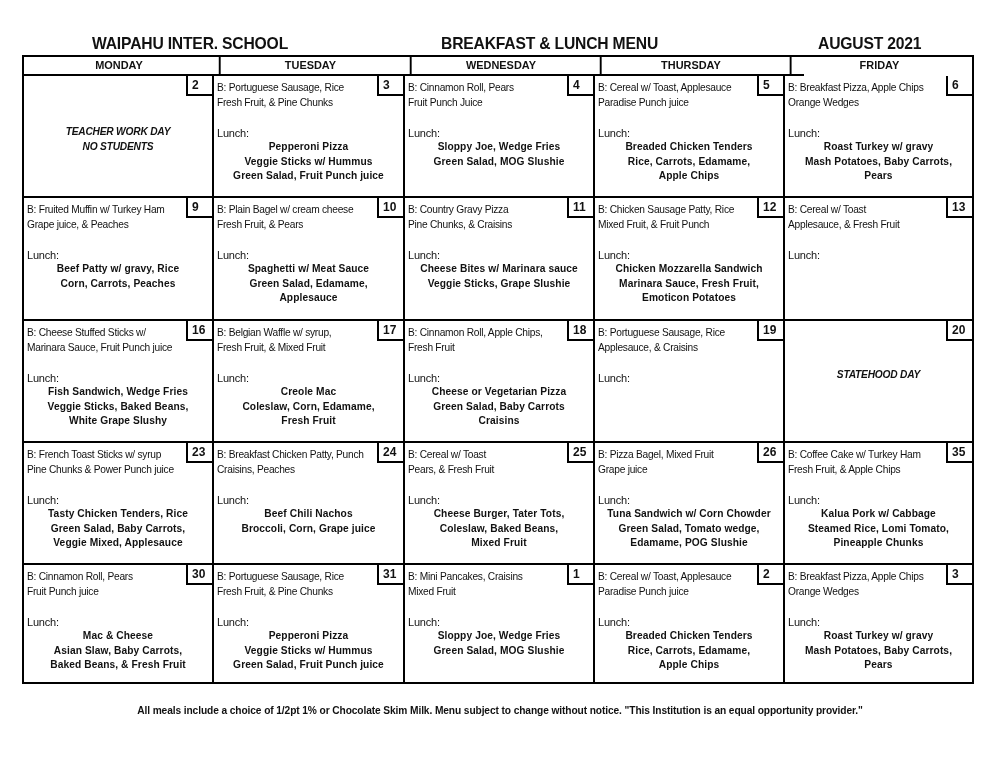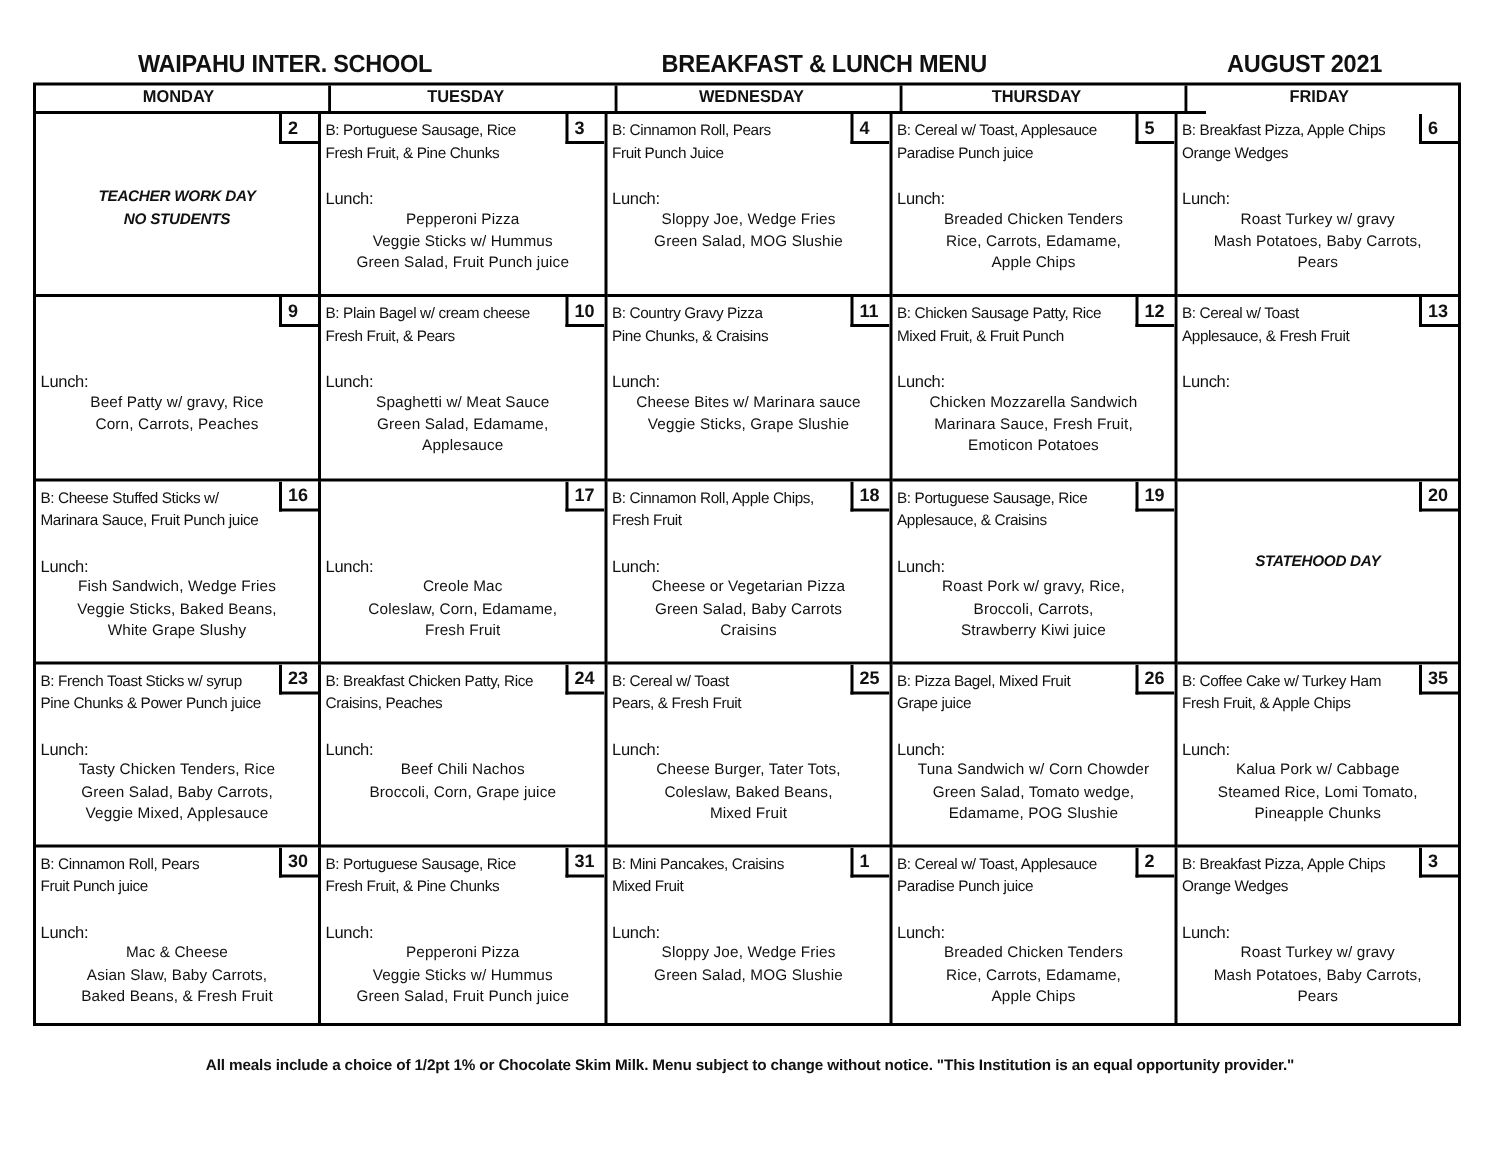--- a/index.html
+++ b/index.html
@@ -15,21 +15,21 @@
   .head-cell { flex: 0 0 auto; text-align: center; font-weight: bold; font-size: 11.5px; line-height: 17px; box-sizing: border-box; transform: scaleX(0.95); }
   .head-cell + .head-cell { border-left: 2px solid #000; }
 
   .grid { position: absolute; left: 0; top: 19px; width: 948px; height: 606px; }
   .cell { position: absolute; box-sizing: border-box; border-right: 2px solid #000; border-bottom: 2px solid #000; overflow: hidden; }
   .cell.last-col { border-right: none; }
   .cell.last-row { border-bottom: none; }
   .daynum { position: absolute; top: 0; right: 0; width: 26px; height: 20px; border-left: 2px solid #000; border-bottom: 2px solid #000; font-weight: bold; font-size: 12px; line-height: 19px; padding-left: 4px; box-sizing: border-box; background: #fff; }
   .bfast { position: absolute; left: 3px; top: 4px; font-size: 10.2px; line-height: 15px; white-space: pre-line; letter-spacing: -0.25px; }
   .lunch-label { position: absolute; left: 3px; top: 50px; font-size: 11px; line-height: 15px; letter-spacing: -0.2px; }
-  .lunch-items { position: absolute; left: 0; right: 0; top: 64px; text-align: center; font-weight: normal; font-size: 10.2px; line-height: 14.6px; white-space: pre-line; letter-spacing: 0.1px; }
+  .lunch-items { position: absolute; left: 0; right: 0; top: 64px; text-align: center; font-weight: bold; font-size: 10.2px; line-height: 14.6px; white-space: pre-line; letter-spacing: 0.1px; }
   .special { position: absolute; left: 0; right: 0; top: 48px; text-align: center; font-weight: bold; font-style: italic; font-size: 10.2px; line-height: 15px; white-space: pre-line; letter-spacing: -0.2px; }
 
   .footer { position: absolute; top: 705px; left: 0; width: 1000px; text-align: center; font-weight: bold; font-size: 10.2px; white-space: nowrap; letter-spacing: -0.1px; }
 </style>
 </head>
 <body>
 
 <div class="title-row">
   <div class="title t-school">WAIPAHU  INTER. SCHOOL</div>
   <div class="title t-menu">BREAKFAST &amp; LUNCH MENU</div>
@@ -80,20 +80,22 @@
         <div class="daynum">6</div>
         <div class="bfast">B: Breakfast Pizza, Apple Chips
 Orange Wedges</div>
         <div class="lunch-label">Lunch:</div>
         <div class="lunch-items">Roast Turkey w/ gravy
 Mash Potatoes, Baby Carrots,
 Pears</div>
       </div>
       <div class="cell" style="left: 0px; top: 122px; width: 190px; height: 123px;">
         <div class="daynum">9</div>
+        <div class="bfast">B: Fruited Muffin w/ Turkey Ham
+Grape juice, &amp; Peaches</div>
         <div class="lunch-label">Lunch:</div>
         <div class="lunch-items">Beef Patty w/ gravy, Rice
 Corn, Carrots, Peaches</div>
       </div>
       <div class="cell" style="left: 190px; top: 122px; width: 191px; height: 123px;">
         <div class="daynum">10</div>
         <div class="bfast">B: Plain Bagel w/ cream cheese
 Fresh Fruit, &amp; Pears</div>
         <div class="lunch-label">Lunch:</div>
         <div class="lunch-items">Spaghetti w/ Meat Sauce
@@ -127,59 +129,58 @@
         <div class="daynum">16</div>
         <div class="bfast">B: Cheese Stuffed Sticks w/
 Marinara Sauce, Fruit Punch juice</div>
         <div class="lunch-label">Lunch:</div>
         <div class="lunch-items">Fish Sandwich, Wedge Fries
 Veggie Sticks, Baked Beans,
 White Grape Slushy</div>
       </div>
       <div class="cell" style="left: 190px; top: 245px; width: 191px; height: 122px;">
         <div class="daynum">17</div>
+        <div class="bfast">B: Belgian Waffle w/ syrup,
+Fresh Fruit, &amp; Mixed Fruit</div>
         <div class="lunch-label">Lunch:</div>
         <div class="lunch-items">Creole Mac
 Coleslaw, Corn, Edamame,
 Fresh Fruit</div>
       </div>
       <div class="cell" style="left: 381px; top: 245px; width: 190px; height: 122px;">
         <div class="daynum">18</div>
         <div class="bfast">B: Cinnamon Roll, Apple Chips,
 Fresh Fruit</div>
         <div class="lunch-label">Lunch:</div>
         <div class="lunch-items">Cheese or Vegetarian Pizza
 Green Salad, Baby Carrots
 Craisins</div>
       </div>
       <div class="cell" style="left: 571px; top: 245px; width: 190px; height: 122px;">
         <div class="daynum">19</div>
         <div class="bfast">B: Portuguese Sausage, Rice
 Applesauce, &amp; Craisins</div>
         <div class="lunch-label">Lunch:</div>
-        <div class="lunch-items">Roast Pork w/ gravy, Rice,
-Broccoli, Carrots,
-Strawberry Kiwi juice</div>
       </div>
       <div class="cell last-col" style="left: 761px; top: 245px; width: 187px; height: 122px;">
         <div class="daynum">20</div>
         <div class="special" style="top: 46px;">STATEHOOD DAY</div>
       </div>
       <div class="cell" style="left: 0px; top: 367px; width: 190px; height: 122px;">
         <div class="daynum">23</div>
         <div class="bfast">B: French Toast Sticks w/ syrup
 Pine Chunks &amp; Power Punch juice</div>
         <div class="lunch-label">Lunch:</div>
         <div class="lunch-items">Tasty Chicken Tenders, Rice
 Green Salad, Baby Carrots,
 Veggie Mixed, Applesauce</div>
       </div>
       <div class="cell" style="left: 190px; top: 367px; width: 191px; height: 122px;">
         <div class="daynum">24</div>
-        <div class="bfast">B: Breakfast Chicken Patty, Rice
+        <div class="bfast">B: Breakfast Chicken Patty, Punch
 Craisins, Peaches</div>
         <div class="lunch-label">Lunch:</div>
         <div class="lunch-items">Beef Chili Nachos
 Broccoli, Corn, Grape juice</div>
       </div>
       <div class="cell" style="left: 381px; top: 367px; width: 190px; height: 122px;">
         <div class="daynum">25</div>
         <div class="bfast">B: Cereal w/ Toast
 Pears, &amp; Fresh Fruit</div>
         <div class="lunch-label">Lunch:</div>

